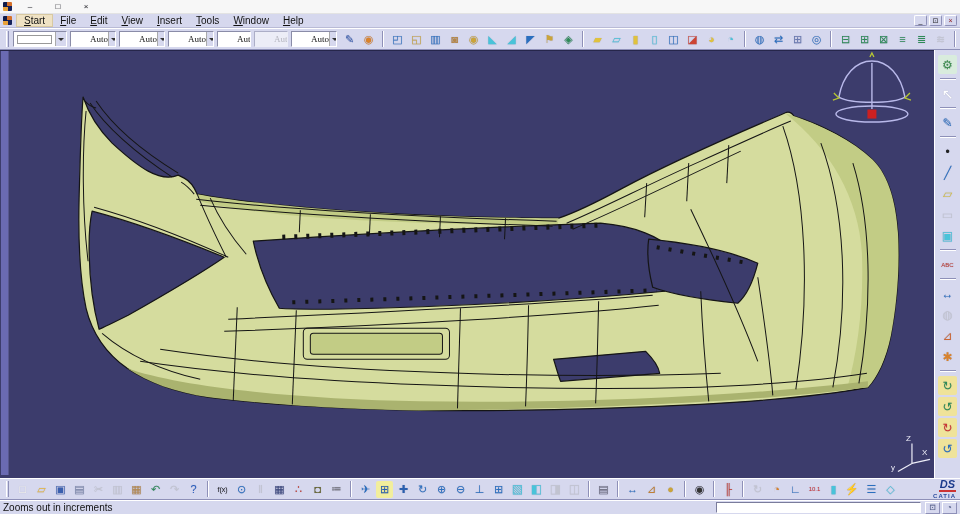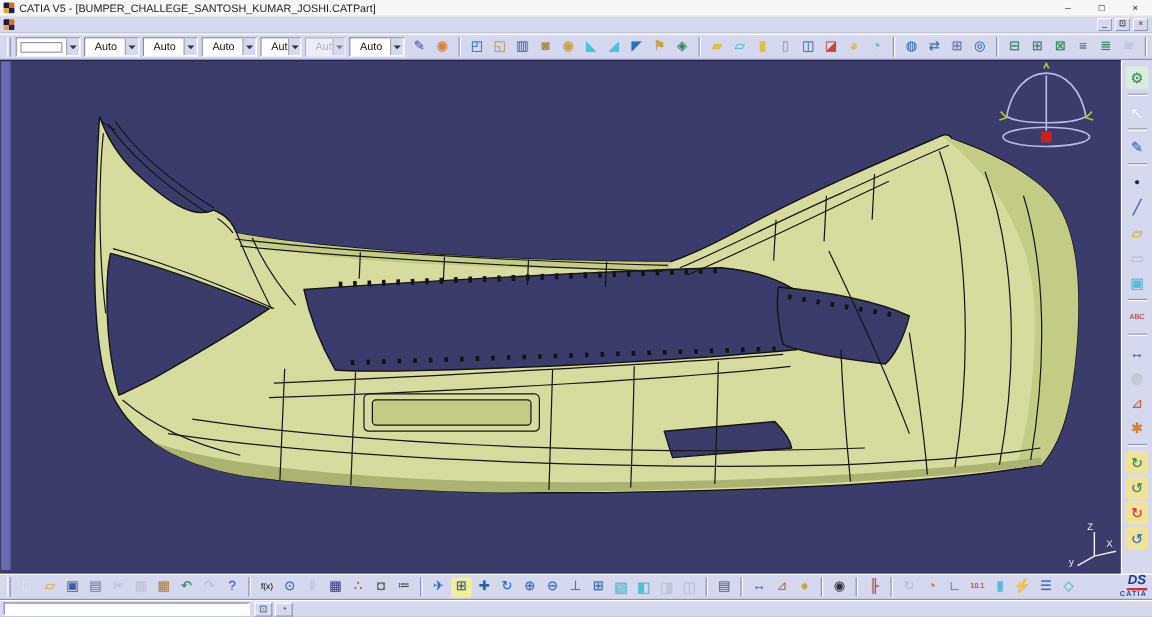--- a/index.html
+++ b/index.html
@@ -45,21 +45,21 @@
         cursor:default;text-shadow:0 0 1px rgba(40,40,90,.3);flex:0 0 auto;}
   .icon.dis{opacity:.42;filter:grayscale(.9);}
   .tsep{width:2px;height:16px;border-left:1px solid var(--ui-dark);border-right:1px solid #fff;
         margin:0 4px;flex:0 0 2px;}
   .vsep{height:2px;width:16px;border-top:1px solid var(--ui-dark);border-bottom:1px solid #fff;
         margin:3px 0;}
   .combo{display:inline-flex;align-items:center;height:16px;background:#fff;
          border:1px solid;border-color:#8a8ca8 #fff #fff #8a8ca8;margin-right:3px;
          font-size:9px;overflow:hidden;}
   .combo.dis{opacity:.55;}
-  .cval{flex:1;padding-left:8px;color:#111;}
+  .cval{flex:1;padding-left:19px;color:#111;font-family:Liberation Serif, serif;}
   .combo.dis .cval{color:#999;}
   .cswatch{flex:1;height:9px;margin:0 3px;background:#fff;border:1px solid #999;}
   .carrow{width:11px;height:100%;background:var(--ui);border-left:1px solid #aaa;
           position:relative;flex:0 0 11px;}
   .carrow::after{content:"";position:absolute;left:2px;top:6px;
                  border:3px solid transparent;border-top-color:#333;}
 
   
   .main{flex:1;display:flex;min-height:0;}
   .viewport{flex:1;position:relative;background:var(--vp-bg);
@@ -103,30 +103,39 @@
   .axis{stroke:#eeeef8;stroke-width:1.2;fill:none;}
   .axis-label{fill:#eeeef8;font-size:8px;font-family:"Liberation Sans",sans-serif;}
 </style>
 </head>
 <body>
 
 <div class="app">
 
   <div class="titlebar">
     <span class="catia-icon"></span>
-    <span class="title-text">CATIA V5 - [BUMPER_CHALLEGE_SANTOSH_KUMAR_JOSHI.CATPart]</span>
     <span class="win-controls">
         <span class="icon" style="color: rgb(51, 51, 51);">–</span>
         <span class="icon" style="color: rgb(51, 51, 51);">□</span>
         <span class="icon" style="color: rgb(51, 51, 51);">×</span>
       </span>
   </div>
 
   <div class="menubar">
     <span class="catia-icon"></span>
+    <span style="display:flex">
+        <span class="mitem first"><u>S</u>tart</span>
+        <span class="mitem"><u>F</u>ile</span>
+        <span class="mitem"><u>E</u>dit</span>
+        <span class="mitem"><u>V</u>iew</span>
+        <span class="mitem"><u>I</u>nsert</span>
+        <span class="mitem"><u>T</u>ools</span>
+        <span class="mitem"><u>W</u>indow</span>
+        <span class="mitem"><u>H</u>elp</span>
+      </span>
     <span class="mdi-controls">
         <span class="icon" style="color: rgb(51, 51, 51);">_</span>
         <span class="icon" style="color: rgb(51, 51, 51);">⊡</span>
         <span class="icon" style="color: rgb(160, 48, 48);">×</span>
       </span>
   </div>
 
   <div class="tb tb-top">
     <span class="grip"></span>
     <span style="display:flex;align-items:center">
@@ -364,20 +373,21 @@
         <span class="icon" style="color: rgb(42, 111, 191);">☰</span>
         <span class="icon" style="color: rgb(73, 195, 217);">◇</span>
       </span>
     <span class="dslogo">
       <i>DS</i>
       <b>CATIA</b>
     </span>
   </div>
 
   <div class="statusbar">
+    <span class="status-msg">Zooms out in increments</span>
     <input class="status-input" type="text" style="">
     <span class="status-buttons">
         <span class="icon" style="color: rgb(85, 96, 138);">⊡</span>
         <span class="icon" style="color: rgb(85, 96, 138);">◔</span>
       </span>
   </div>
 
 </div>
 
 </body></html>

